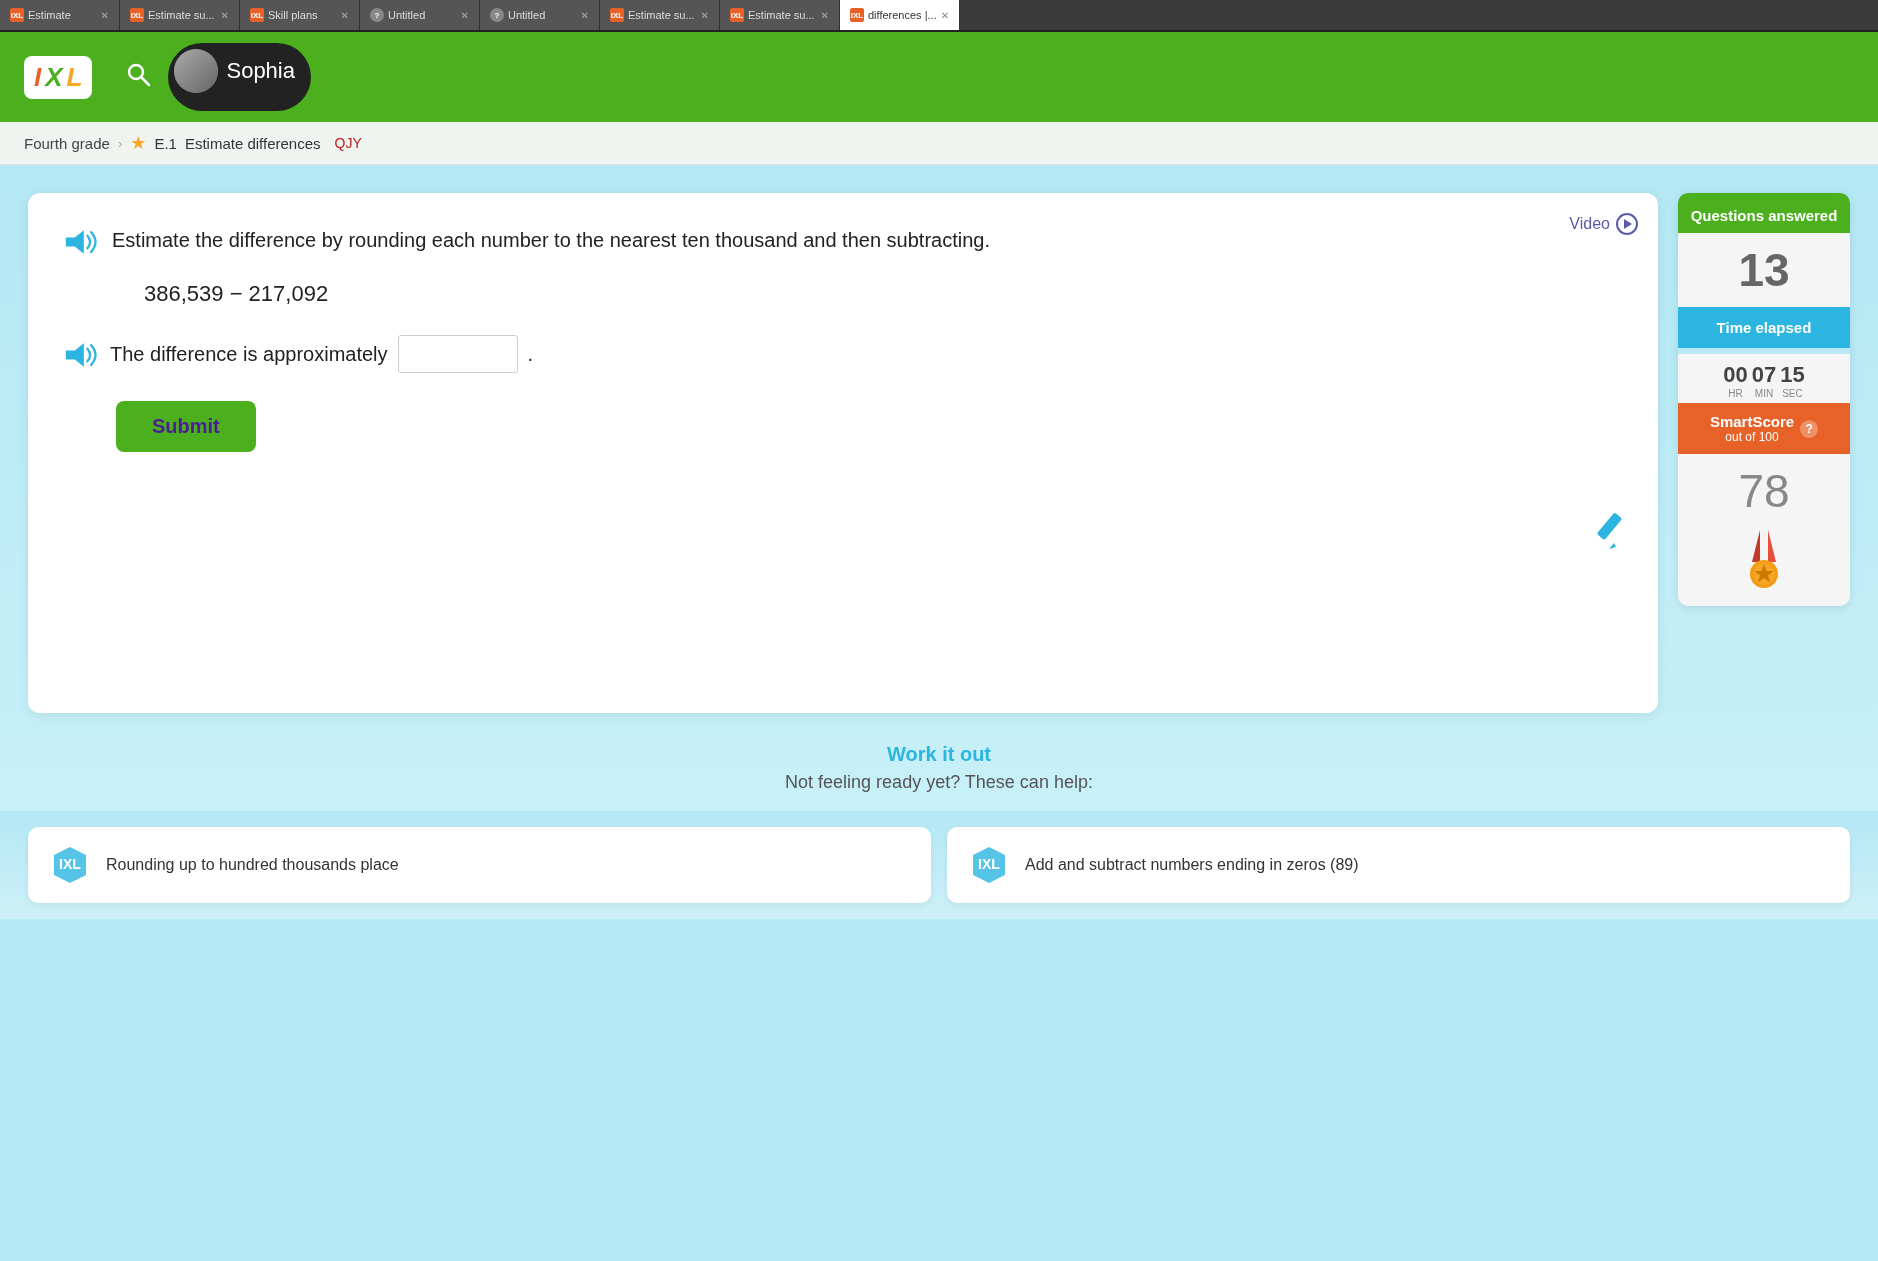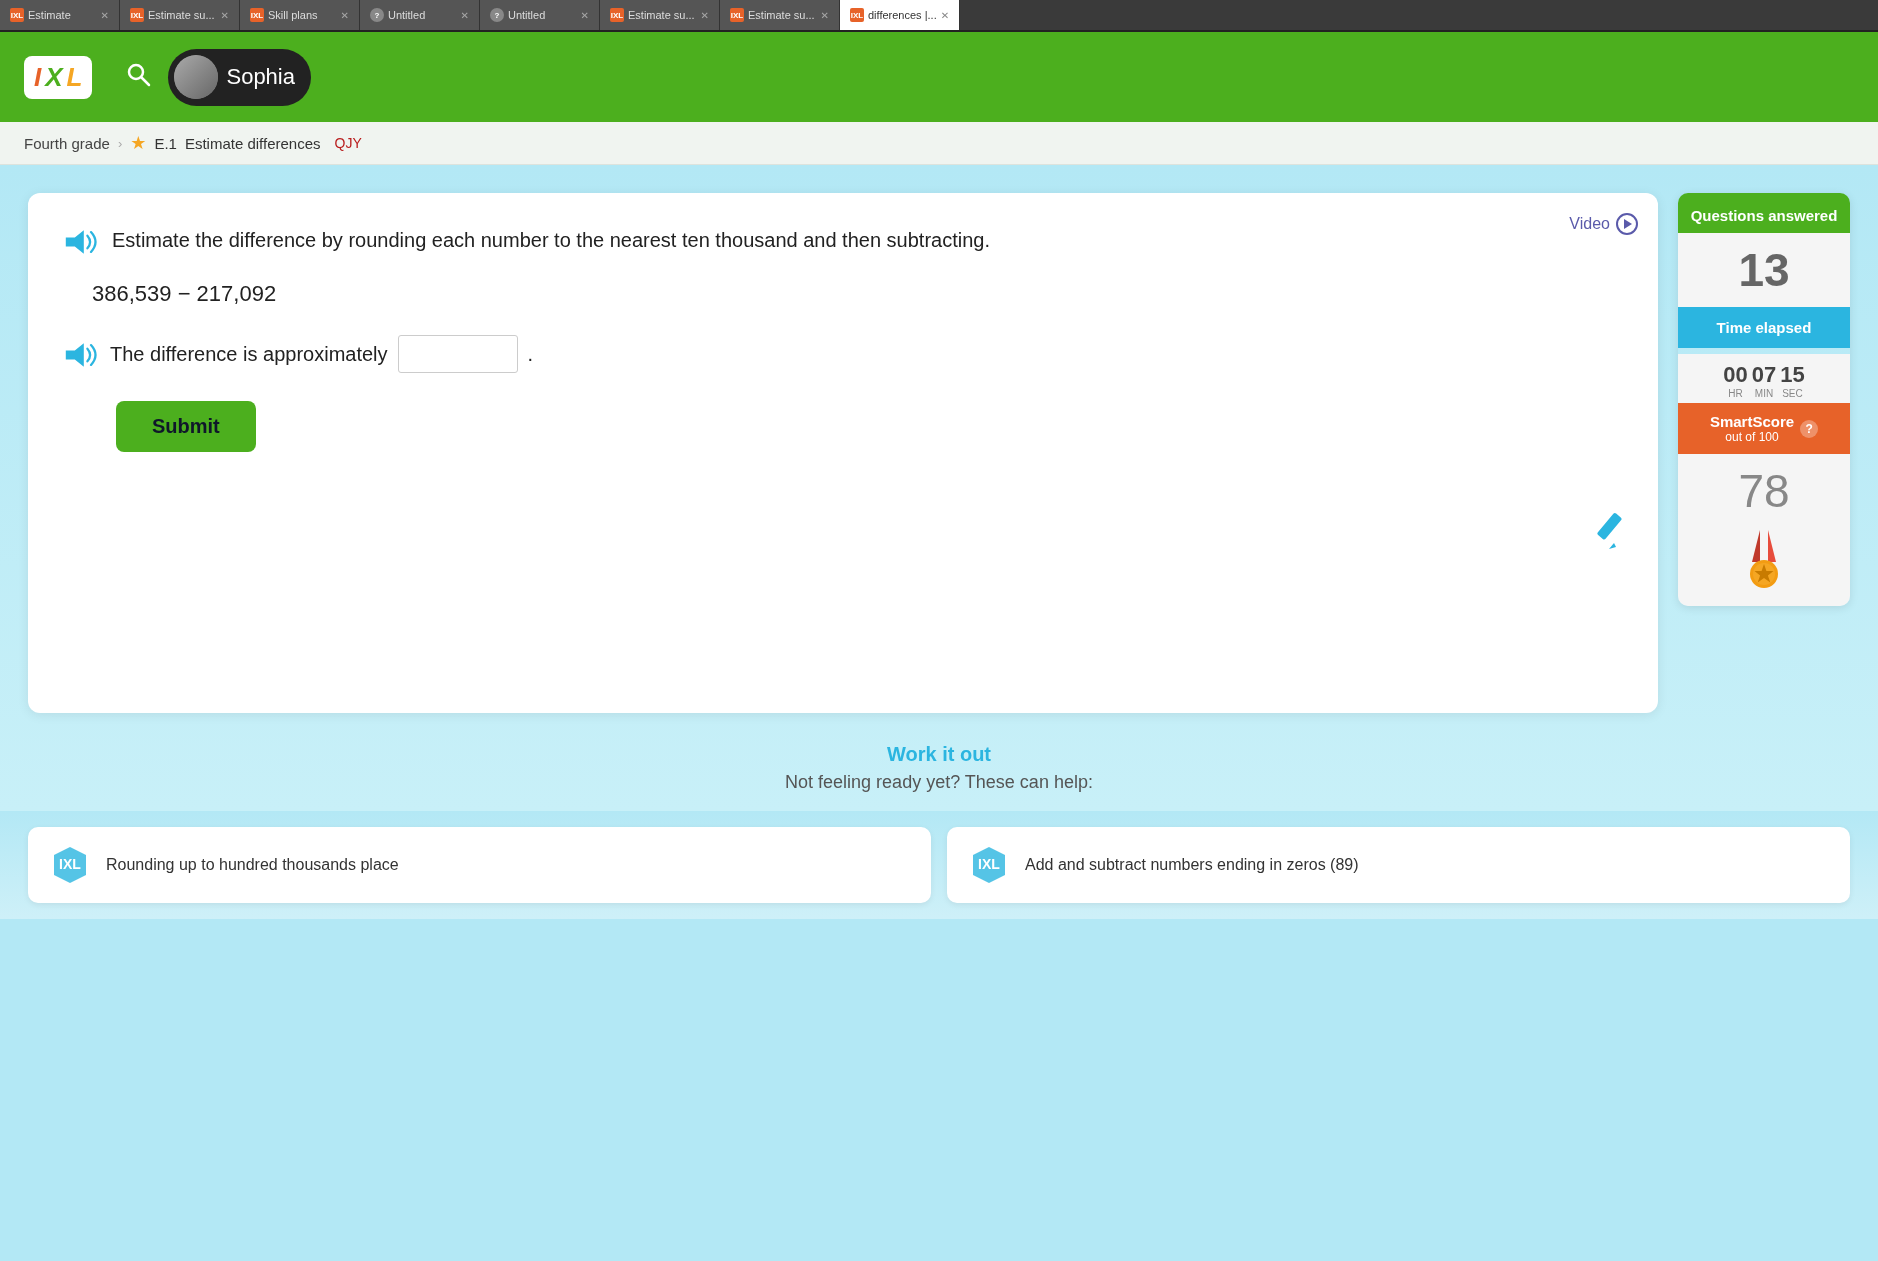--- a/index.html
+++ b/index.html
@@ -97,21 +97,21 @@
       cursor: pointer;
       background: none;
       border: none;
     }
     .user-badge {
       background: #222;
       border-radius: 50px;
       display: flex;
       align-items: center;
       gap: 8px;
-      padding: 6px 16px 7px 6px;
+      padding: 6px 16px 18px 6px;
       cursor: pointer;
     }
     .user-avatar {
       width: 44px;
       height: 44px;
       background: #888;
       border-radius: 50%;
       display: flex;
       align-items: center;
       justify-content: center;
@@ -201,21 +201,21 @@
       flex-shrink: 0;
       margin-top: 2px;
     }
     .question-text {
       font-size: 20px;
       color: #222;
       line-height: 1.5;
     }
     .math-expression {
       font-size: 22px;
-      margin: 8px 0 28px 28px;
+      margin: 8px 0 28px 80px;
       color: #222;
       font-weight: 500;
     }
     .answer-row {
       display: flex;
       align-items: center;
       gap: 10px;
       margin-bottom: 28px;
     }
     .answer-text {
@@ -228,21 +228,21 @@
       width: 120px;
       height: 38px;
       font-size: 18px;
       padding: 0 8px;
       outline: none;
     }
     .answer-period { font-size: 20px; color: #222; }
 
     .submit-btn {
       background: #4caf1e;
-      color: #0f172a;
+      color: #4c1d95;
       border: none;
       border-radius: 8px;
       padding: 14px 36px;
       font-size: 20px;
       font-weight: 600;
       cursor: pointer;
       margin-left: 52px;
     }
 
     

